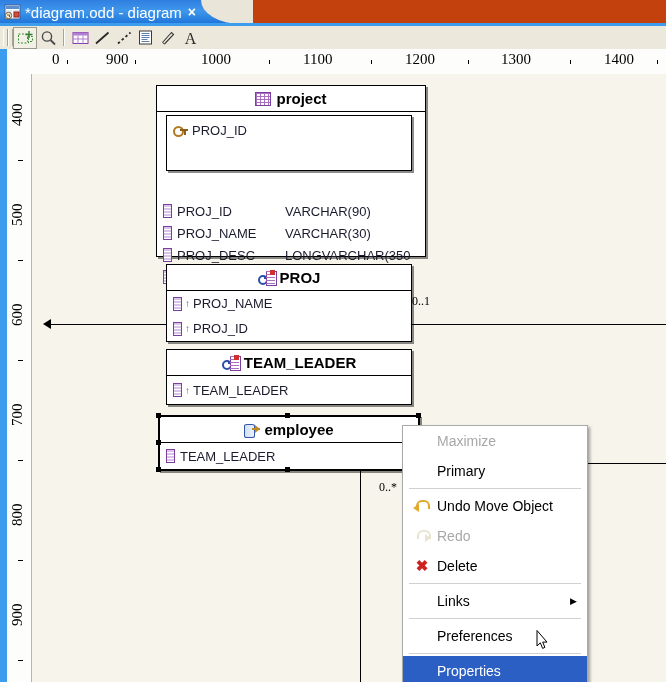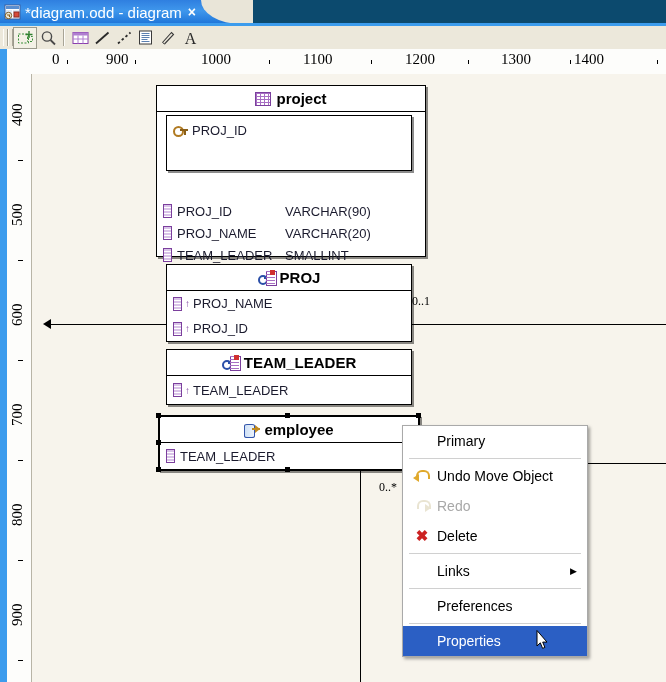--- a/index.html
+++ b/index.html
@@ -6,21 +6,21 @@
   body{
     width:666px;height:682px;overflow:hidden;
     background:#f7f4ec;
     font-family:"Liberation Sans",sans-serif;
     font-size:13px;color:#000;
     -webkit-font-smoothing:none;
   }
   #app{position:relative;width:666px;height:682px;overflow:hidden;background:#e9e5d5;}
 
   
-  .tabbar{position:absolute;left:0;top:0;width:666px;height:26px;background:#0c4a6e;}
+  .tabbar{position:absolute;left:0;top:0;width:666px;height:26px;background:#c2410c;}
   .tabbar .underline{position:absolute;left:0;top:23px;width:666px;height:3px;background:#3c9ced;}
   .tab{
     position:absolute;left:0;top:0;width:252px;height:24px;
     background:linear-gradient(to bottom,#2f7fe0 0%,#3f97ec 45%,#1e74d8 100%);
     display:flex;align-items:center;
   }
   .tab .curve{
     position:absolute;right:-1px;top:0;width:52px;height:24px;
     background:#e9e5d8;
     border-bottom-left-radius:40px 24px;
@@ -229,21 +229,21 @@
 
   <div class="vbar"></div>
 
   <div class="hruler">
     <span class="lbl" style="left:45px">0</span>
     <span class="lbl" style="left:99px">900</span>
     <span class="lbl" style="left:194px">1000</span>
     <span class="lbl" style="left:296px">1100</span>
     <span class="lbl" style="left:398px">1200</span>
     <span class="lbl" style="left:494px">1300</span>
-    <span class="lbl" style="left:567px">1400</span>
+    <span class="lbl" style="left:597px">1400</span>
     <span class="tick" style="left:60px"></span>
     <span class="tick" style="left:128px"></span>
     <span class="tick" style="left:262px"></span>
     <span class="tick" style="left:364px"></span>
     <span class="tick" style="left:461px"></span>
     <span class="tick" style="left:563px"></span>
     <span class="tick" style="left:650px"></span>
   </div>
 
   <div class="vruler">
@@ -280,21 +280,26 @@
       </div>
       <div style="height:88px"></div>
       <div class="row">
         <span class="ico ico-col"></span>
         <span class="nm" style="width:108px">PROJ_ID</span>
         <span class="ty">VARCHAR(90)</span>
       </div>
       <div class="row">
         <span class="ico ico-col"></span>
         <span class="nm" style="width:108px">PROJ_NAME</span>
-        <span class="ty">VARCHAR(20)</span>
+        <span class="ty">VARCHAR(30)</span>
+      </div>
+      <div class="row">
+        <span class="ico ico-col"></span>
+        <span class="nm" style="width:108px">PROJ_DESC</span>
+        <span class="ty">LONGVARCHAR(350</span>
       </div>
       <div class="row">
         <span class="ico ico-col"></span>
         <span class="nm" style="width:108px">TEAM_LEADER</span>
         <span class="ty">SMALLINT</span>
       </div>
     </div>
 
     <div class="shape shadow" style="left:134px;top:41px;width:246px;height:56px;">
       <div class="row" style="height:28px">
@@ -368,20 +373,24 @@
     <div class="handle" style="left:124px;top:366px;"></div>
     <div class="handle" style="left:384px;top:366px;"></div>
     <div class="handle" style="left:124px;top:393px;"></div>
     <div class="handle" style="left:253px;top:393px;"></div>
     <div class="handle" style="left:384px;top:393px;"></div>
 
   </div>
 
   <div class="ctxmenu" style="left:402px;top:425px;width:186px;">
 
+    <div class="mi dis">
+      <span class="micon"></span>
+      <span class="mtxt">Maximize</span>
+    </div>
     <div class="mi">
       <span class="micon"></span>
       <span class="mtxt">Primary</span>
     </div>
 
     <div class="msep"></div>
 
     <div class="mi">
       <span class="micon">
         <span class="undoico">

